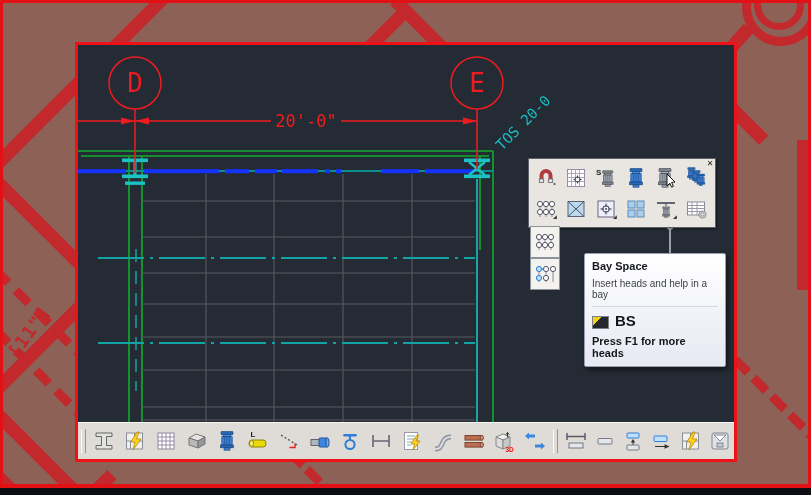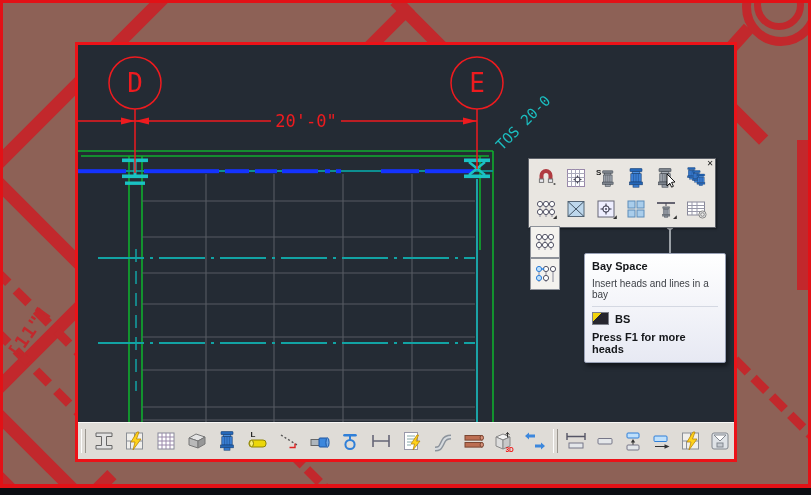--- a/index.html
+++ b/index.html
@@ -28,21 +28,21 @@
   .palgrid{display:grid;grid-template-columns:repeat(6,30px);grid-auto-rows:31px;padding:3px 2px 3px 2px;}
   .pcell{display:flex;align-items:center;justify-content:center;}
   .pal-close{position:absolute;top:0;right:0;width:10px;height:10px;font-size:8px;line-height:10px;text-align:center;color:#222;cursor:default;}
   .flyout{position:absolute;left:452px;top:181px;z-index:21;}
   .fly-btn{width:30px;height:32px;background:#f4f2ee;border:1px solid #8d9199;display:flex;align-items:center;justify-content:center;box-sizing:border-box;}
   
   .tooltip{position:absolute;left:466px;top:208px;width:142px;z-index:30;background:linear-gradient(#ffffff,#e7e9f3);border:1px solid #98a0b5;border-radius:2px;box-shadow:2px 3px 5px rgba(0,0,0,.5);padding:6px 7px 7px 7px;font-size:10px;color:#3c3f45;box-sizing:border-box;margin-left:40px;}
   .tt-title{font-weight:bold;color:#15171a;font-size:11px;margin-bottom:6px;}
   .tt-desc{margin-bottom:6px;}
   .tt-sep{height:1px;background:#d4d8e2;margin:4px 0 5px 0;}
-  .tt-row{display:flex;align-items:flex-end;gap:6px;font-weight:bold;color:#15171a;font-size:11px;margin-bottom:6px;}
+  .tt-row{display:flex;align-items:flex-end;gap:6px;font-weight:bold;color:#15171a;font-size:15px;margin-bottom:6px;}
   .kbd-icon{width:15px;height:11px;border:1px solid #7c7f88;background:linear-gradient(135deg,#f2d40c 34%,#26262e 34%);}
   .tt-help{font-weight:bold;color:#15171a;font-size:11px;}
 </style>
 </head>
 <body>
 
 <svg width="0" height="0" style="position:absolute" aria-hidden="true">
   <defs>
     <g id="spgray" stroke="#3c434c" stroke-width=".6">
       <rect x="6" y="2.5" width="12" height="3.2" rx=".6" fill="#7d848d"></rect>
@@ -300,21 +300,21 @@
             <circle cx="6" cy="7" r="2.6" fill="#bfe0fb" stroke="#2f7fd8"></circle>
             <circle cx="6" cy="16" r="2.6" fill="#bfe0fb" stroke="#2f7fd8"></circle>
             <polygon points="8.6,7 11.2,5.7 11.2,8.3" fill="#2f7fd8"></polygon>
             <path d="M8.6 7h2" stroke="#2f7fd8"></path>
           </svg>
         </div>
     </div>
 
     <div class="tooltip">
       <div class="tt-title">Bay Space</div>
-      <div class="tt-desc">Insert heads and lines in a bay</div>
+      <div class="tt-desc">Insert heads and help in a bay</div>
       <div class="tt-sep"></div>
       <div class="tt-row">
         <span class="kbd-icon"></span>
         <span>BS</span>
       </div>
       <div class="tt-help">Press F1 for more heads</div>
     </div>
 
     <div class="toolbar">
       <div class="grip"></div>

